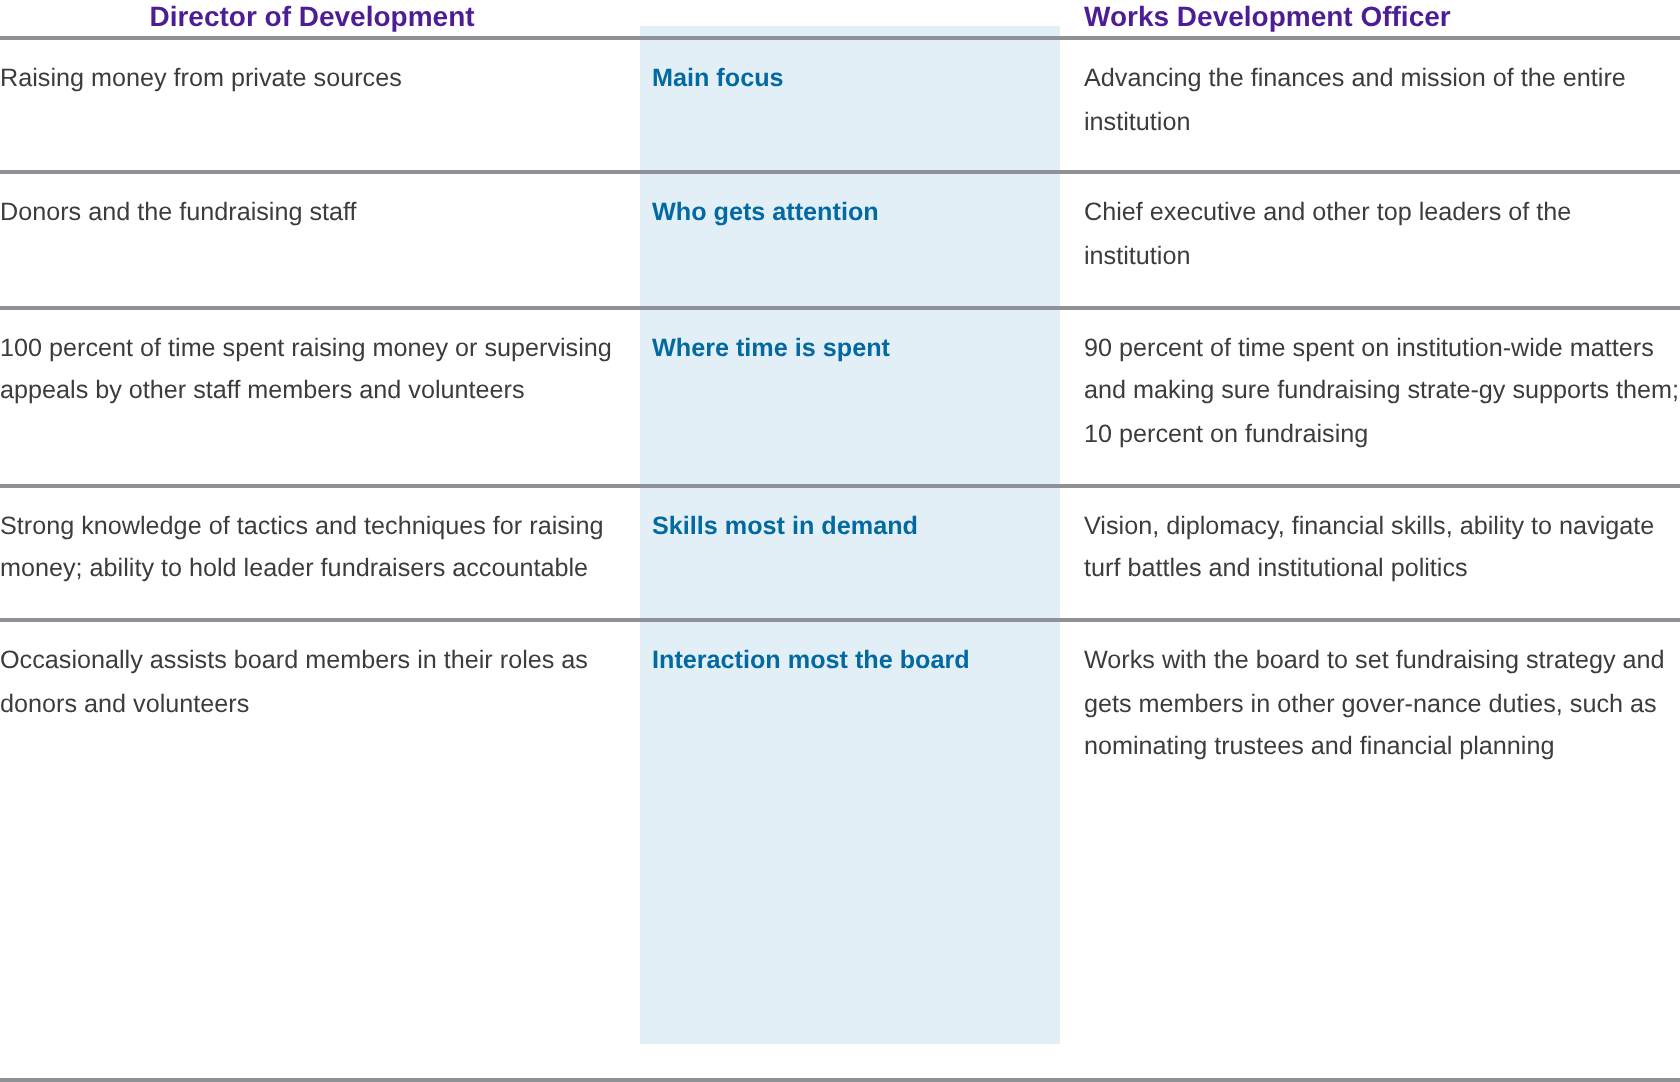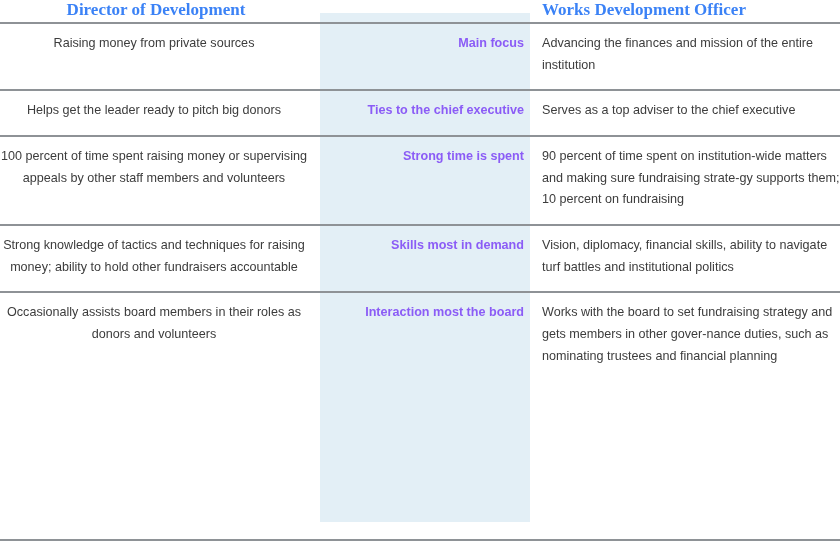--- a/index.html
+++ b/index.html
@@ -45,54 +45,53 @@
     width: 840px;
     table-layout: fixed;
   }
 
   col.c-left   { width: 320px; }
   col.c-mid    { width: 210px; }
   col.c-right  { width: 310px; }
 
   thead th {
     padding: 0 0 2px 0;
-    font-size: 17px;
+    font-size: 14px;
     font-weight: bold;
-    color: #3b82f6;
+    color: #4c1d95;
     vertical-align: bottom;
     background: transparent;
-    font-family: Liberation Serif, serif;
   }
   th.h-left  { text-align: center; padding-right: 8px; }
   th.h-mid   { text-align: center; }
   th.h-right { text-align: left; padding-left: 12px; }
 
   
   thead tr.head-row th {
     border-bottom: 2px solid #8e9296;
   }
 
   tbody td {
     font-size: 12.6px;
     line-height: 1.72;
     vertical-align: top;
     padding: 9px 0 13px 0;
     background: transparent;
   }
 
   td.cell-left {
-    text-align: center;
+    text-align: left;
     padding-right: 12px;
     color: #3c3c3c;
     margin-top: 43px;
   }
   td.cell-mid {
-    text-align: right;
+    text-align: left;
     font-weight: bold;
-    color: #8b5cf6;
+    color: #0369a1;
     padding-left: 6px;
     padding-right: 6px;
   }
   td.cell-right {
     text-align: left;
     padding-left: 12px;
     color: #3c3c3c;
     border-radius: 29px;
   }
 
@@ -136,36 +135,36 @@
         </tr>
       </thead>
       <tbody>
 
         <tr class="data-row">
           <td class="cell-left">Raising money from private sources</td>
           <td class="cell-mid">Main focus</td>
           <td class="cell-right">Advancing the finances and mission of the entire institution</td>
         </tr>
 
+        <tr class="data-row">
+          <td class="cell-left">Donors and the fundraising staff</td>
+          <td class="cell-mid">Who gets attention</td>
+          <td class="cell-right">Chief executive and other top leaders of the institution</td>
+        </tr>
+
 
 
         <tr class="data-row">
-          <td class="cell-left">Helps get the leader ready to pitch big donors</td>
-          <td class="cell-mid">Ties to the chief executive</td>
-          <td class="cell-right">Serves as a top adviser to the chief executive</td>
-        </tr>
-
-        <tr class="data-row">
           <td class="cell-left">100 percent of time spent raising money or supervising appeals by other staff members and volunteers</td>
-          <td class="cell-mid">Strong time is spent</td>
+          <td class="cell-mid">Where time is spent</td>
           <td class="cell-right">90 percent of time spent on institution-wide matters and making sure fundraising strate-gy supports them; 10 percent on fundraising</td>
         </tr>
 
         <tr class="data-row">
-          <td class="cell-left">Strong knowledge of tactics and techniques for raising money; ability to hold other fundraisers accountable</td>
+          <td class="cell-left">Strong knowledge of tactics and techniques for raising money; ability to hold leader fundraisers accountable</td>
           <td class="cell-mid">Skills most in demand</td>
           <td class="cell-right">Vision, diplomacy, financial skills, ability to navigate turf battles and institutional politics</td>
         </tr>
 
         <tr class="data-row">
           <td class="cell-left">Occasionally assists board members in their roles as donors and volunteers</td>
           <td class="cell-mid">Interaction most the board</td>
           <td class="cell-right">Works with the board to set fundraising strategy and gets members in other gover-nance duties, such as nominating trustees and financial planning</td>
         </tr>
 

